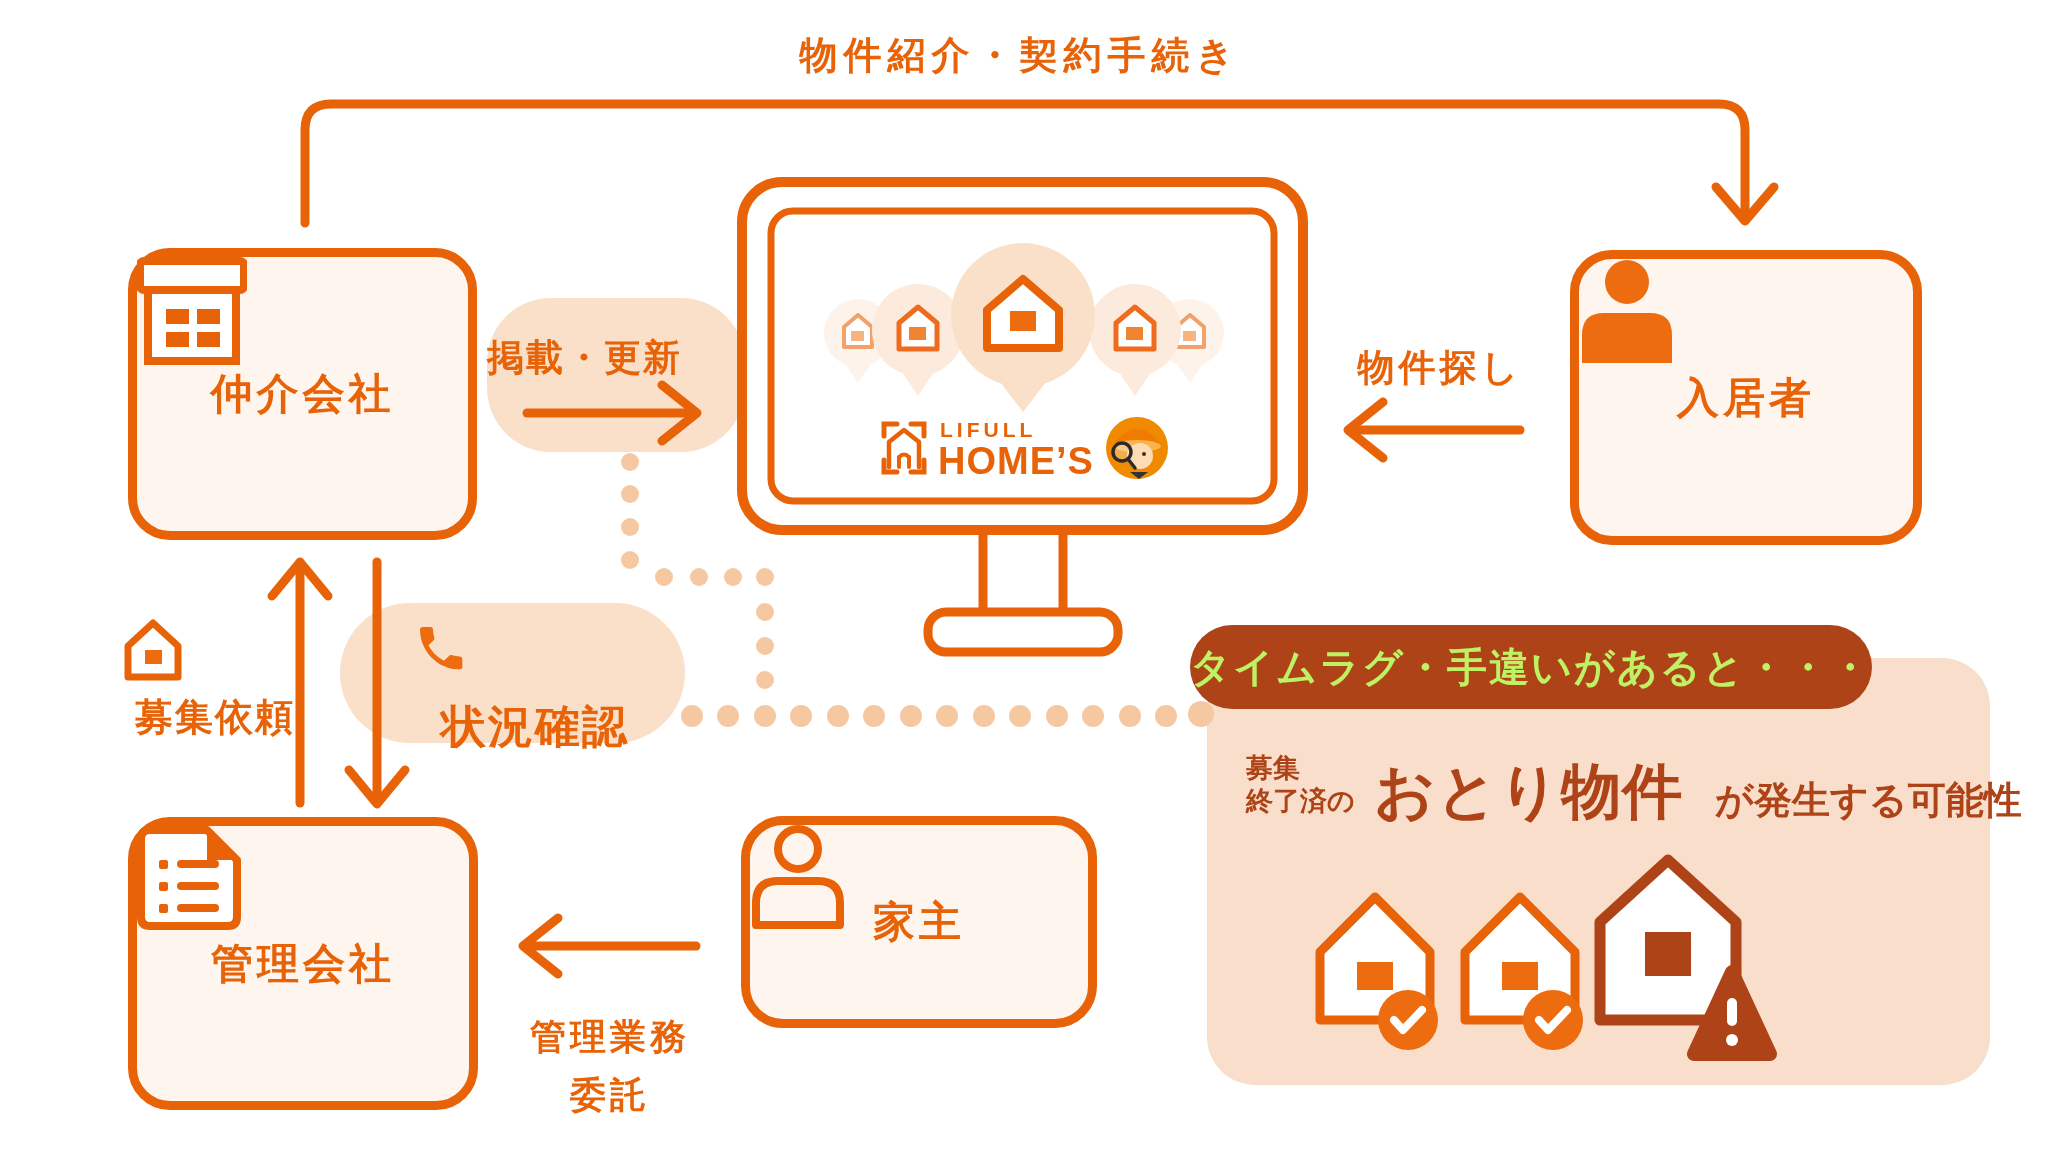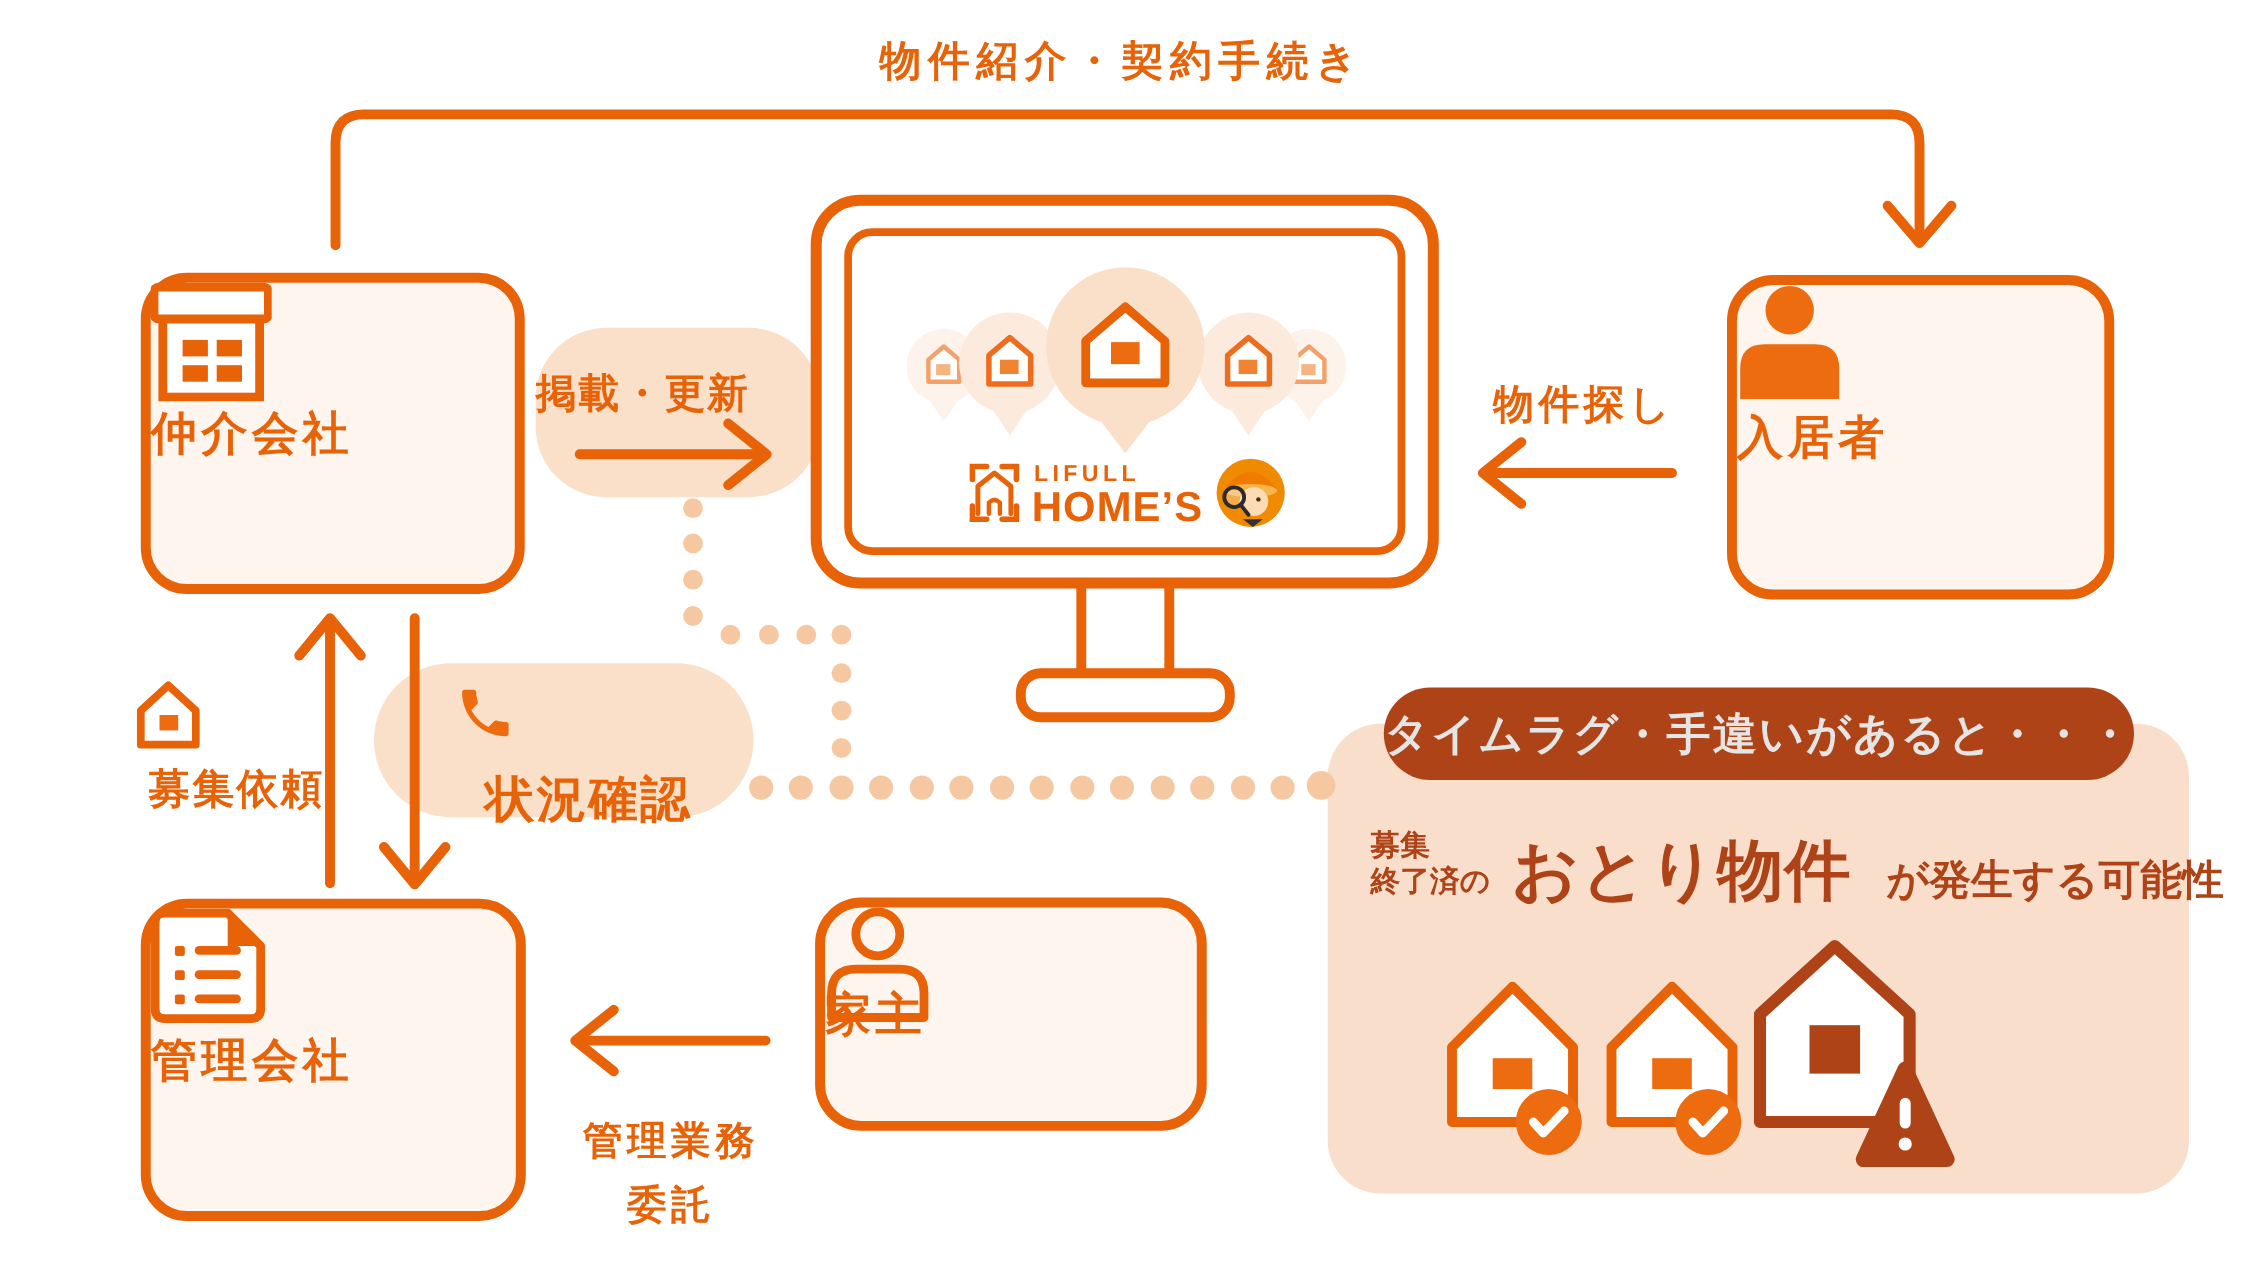--- a/index.html
+++ b/index.html
@@ -5,25 +5,25 @@
   :root{
     --orange:#E86207; --orange2:#ED6C0F; --cream:#FDF5EE; --peach:#FAE0C8;
     --dot:#F6C8A2; --panel:#F9DFCB; --brick:#AE4317; --pin-light:#FCEBDC; --pin-pale:#FDF3EA;
   }
   html,body{margin:0;padding:0;background:#fff;}
   #canvas{position:relative;width:2048px;height:1152px;background:#ffffff;overflow:hidden;
     font-family:"Liberation Sans","DejaVu Sans",sans-serif;font-weight:bold;}
   svg{position:absolute;left:0;top:0;}
   .label{position:absolute;color:var(--orange);font-weight:bold;white-space:nowrap;}
   .entity-box{position:absolute;background:var(--cream);border:9px solid var(--orange);
-    border-radius:42px;display:flex;flex-direction:column;align-items:flex-start;justify-content:center;gap:26px;box-sizing:border-box;}
+    border-radius:42px;display:flex;flex-direction:column;align-items:center;justify-content:center;gap:26px;box-sizing:border-box;}
   .entity-label{color:var(--orange);font-size:42px;letter-spacing:4px;font-weight:bold;}
   .panel-text{position:absolute;color:var(--brick);font-weight:bold;white-space:nowrap;}
-  .pill-header{position:absolute;left:1258px;top:625px;width:682px;height:84px;background:var(--brick);
-    border-radius:44px;display:flex;align-items:center;justify-content:center;color:#e5e5e5;font-size:40px;letter-spacing:2px;}
+  .pill-header{position:absolute;left:1190px;top:625px;width:682px;height:84px;background:var(--brick);
+    border-radius:44px;display:flex;align-items:center;justify-content:center;color:#bef264;font-size:40px;letter-spacing:2px;}
 </style>
 </head>
 <body>
 
 <div id="canvas">
 
   <svg width="2048" height="1152" viewBox="0 0 2048 1152">
 
     <rect x="487" y="298" width="258" height="154" rx="64" fill="#FAE0C8"></rect>
     <rect x="340" y="603" width="345" height="140" rx="70" fill="#FAE0C8"></rect>

